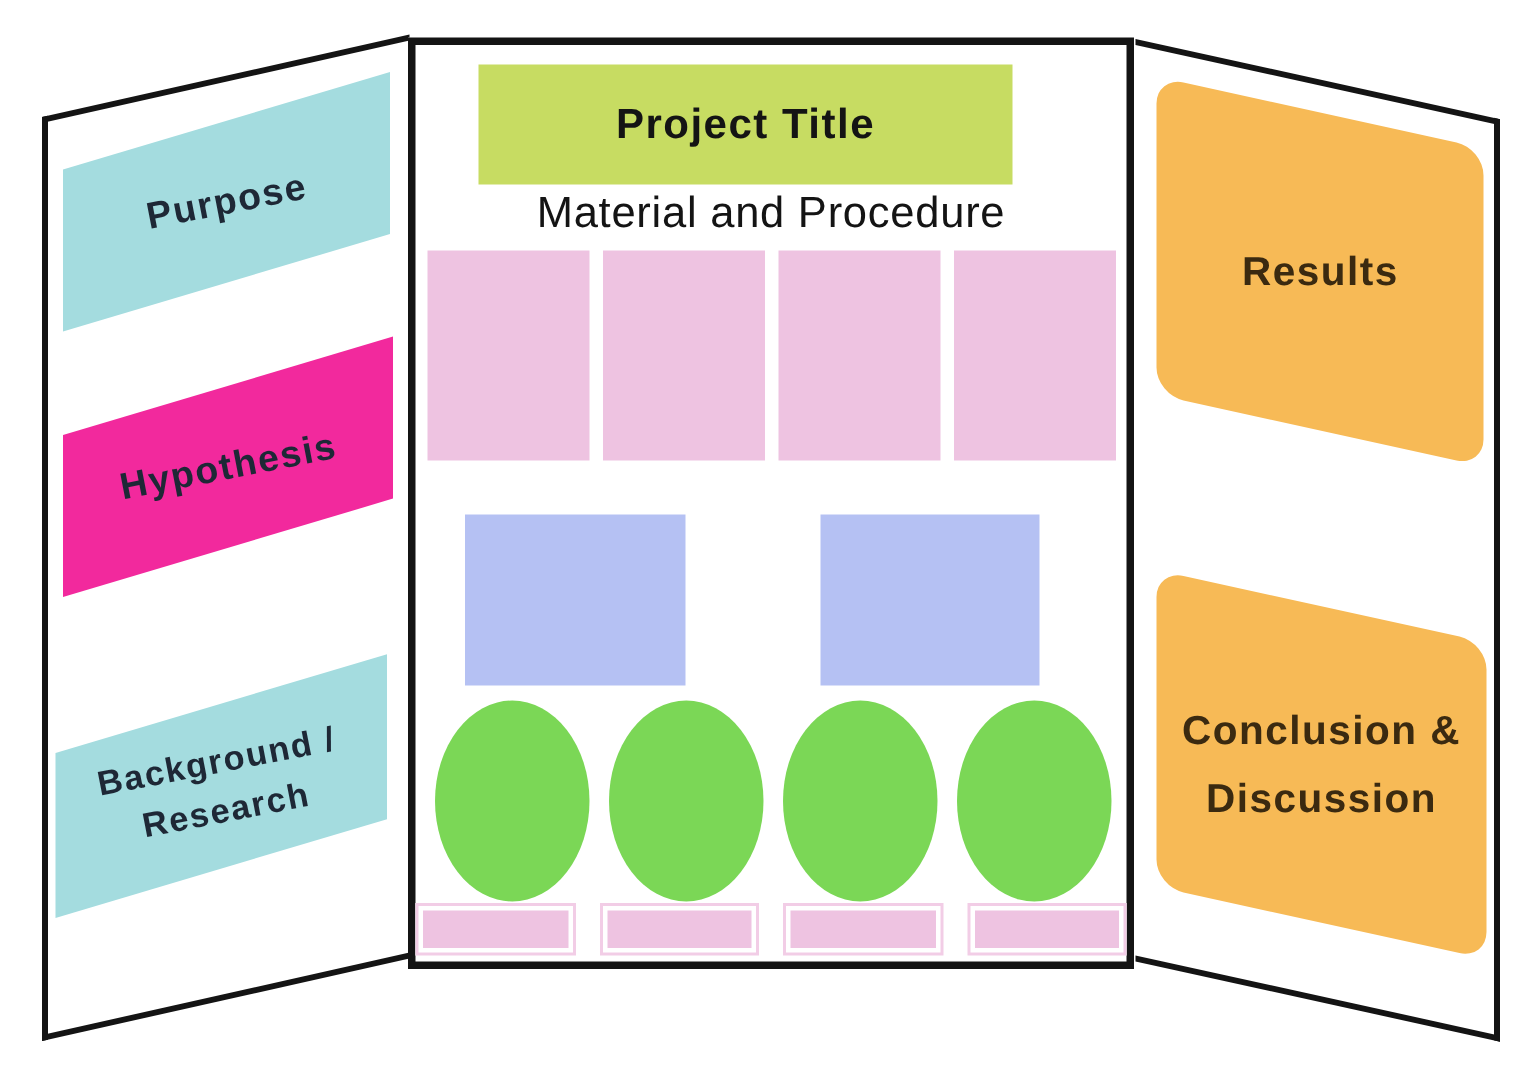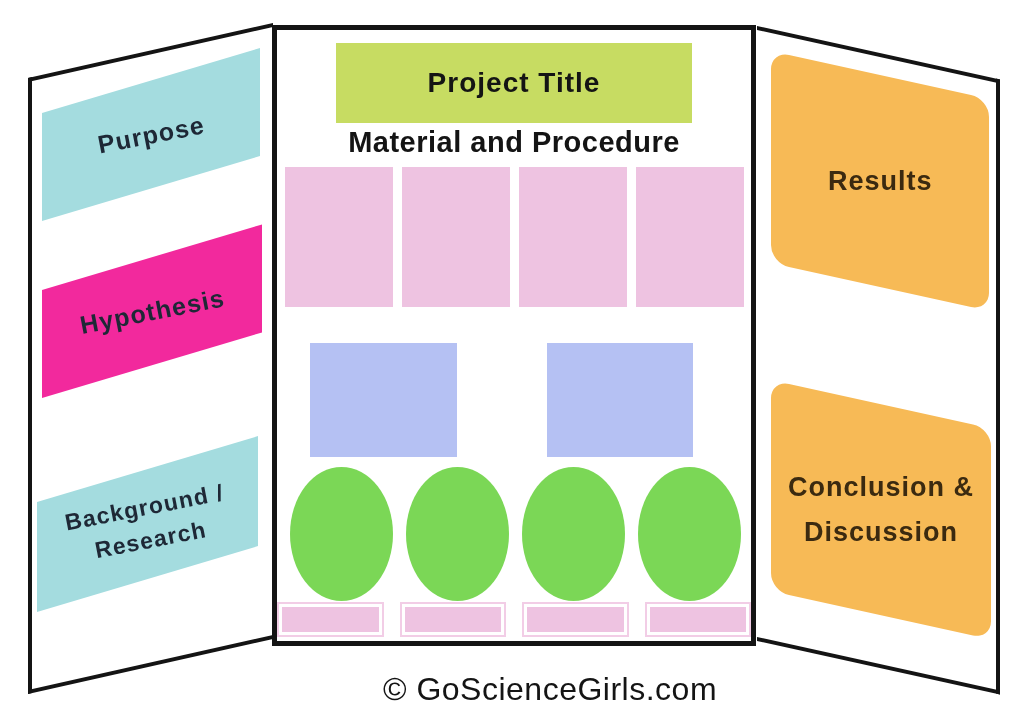--- a/index.html
+++ b/index.html
@@ -52,27 +52,27 @@
     transform:skewY(-12.4deg);
     font-size:27px; font-weight:600; letter-spacing:1px;
     white-space:pre-line; text-align:center; line-height:1.65;
   }
   #results-card    { left:771px; top:51px;  width:218px; height:212px; }
   #conclusion-card { left:771px; top:380px; width:220px; height:211px; }
 
   
   #center-panel .inner { position:relative; width:100%; height:100%; }
   #project-title-banner {
-    position:absolute; left:59px; top:13px; width:356px; height:80px;
+    position:absolute; left:42px; top:13px; width:356px; height:80px;
     background:var(--lime); display:flex; align-items:center; justify-content:center;
     color:var(--ink); font-size:28px; font-weight:600; letter-spacing:1px;
   }
   .center-heading {
     position:absolute; left:0; width:100%; text-align:center;
-    color:var(--ink); font-size:29px; font-weight:700; letter-spacing:0.5px;
+    color:var(--ink); font-size:29px; font-weight:400; letter-spacing:0.5px;
   }
   #materials-heading { top:96px; }
   #data-heading { top:281px; }
   #photo-row {
     position:absolute; top:137px; left:0; width:100%; height:140px;
     display:flex; justify-content:center; gap:9px;
   }
   .photo-box { width:108px; height:140px; background:var(--pink); }
   .chart-box { position:absolute; top:313px; height:114px; background:var(--lavender); }
   #chart-box-1 { left:33px;  width:147px; }
@@ -163,15 +163,14 @@
   <div id="right-panel" class="panel"></div>
 
   <div id="results-card" class="wing-card right-card">
     <span class="card-text">Results</span>
   </div>
   <div id="conclusion-card" class="wing-card right-card">
     <span class="card-text">Conclusion &amp;
 Discussion</span>
   </div>
 
-  <div id="footer-credit">© GoScienceGirls.com</div>
 
 </div>
 
 </body></html>

